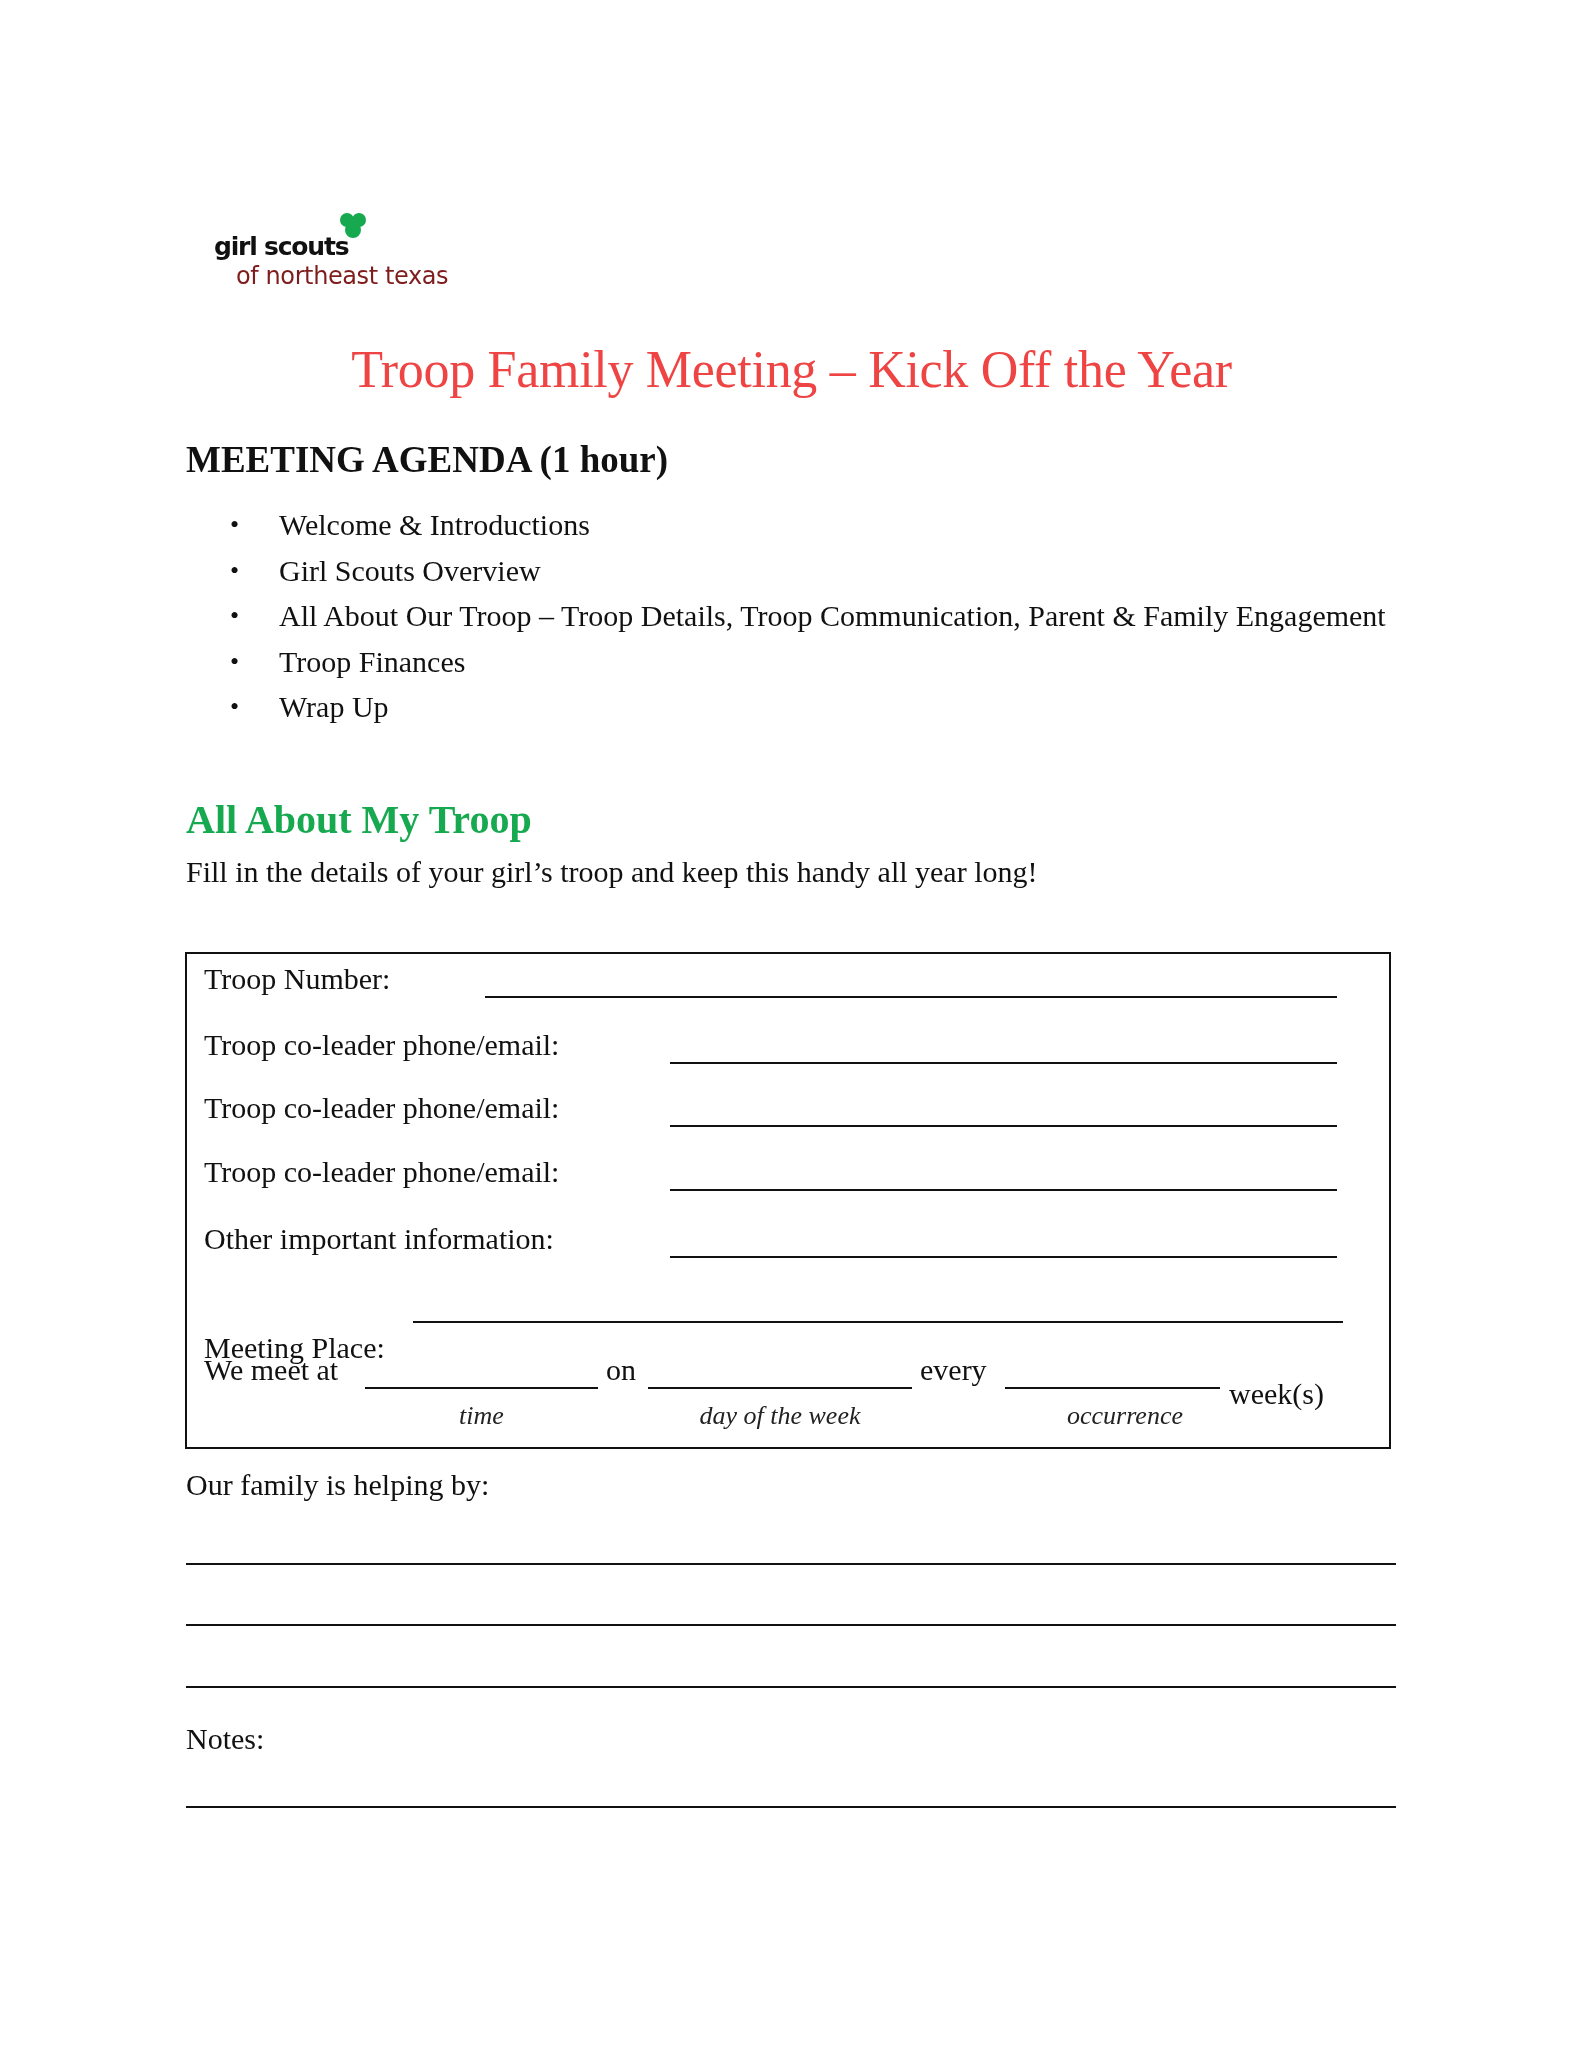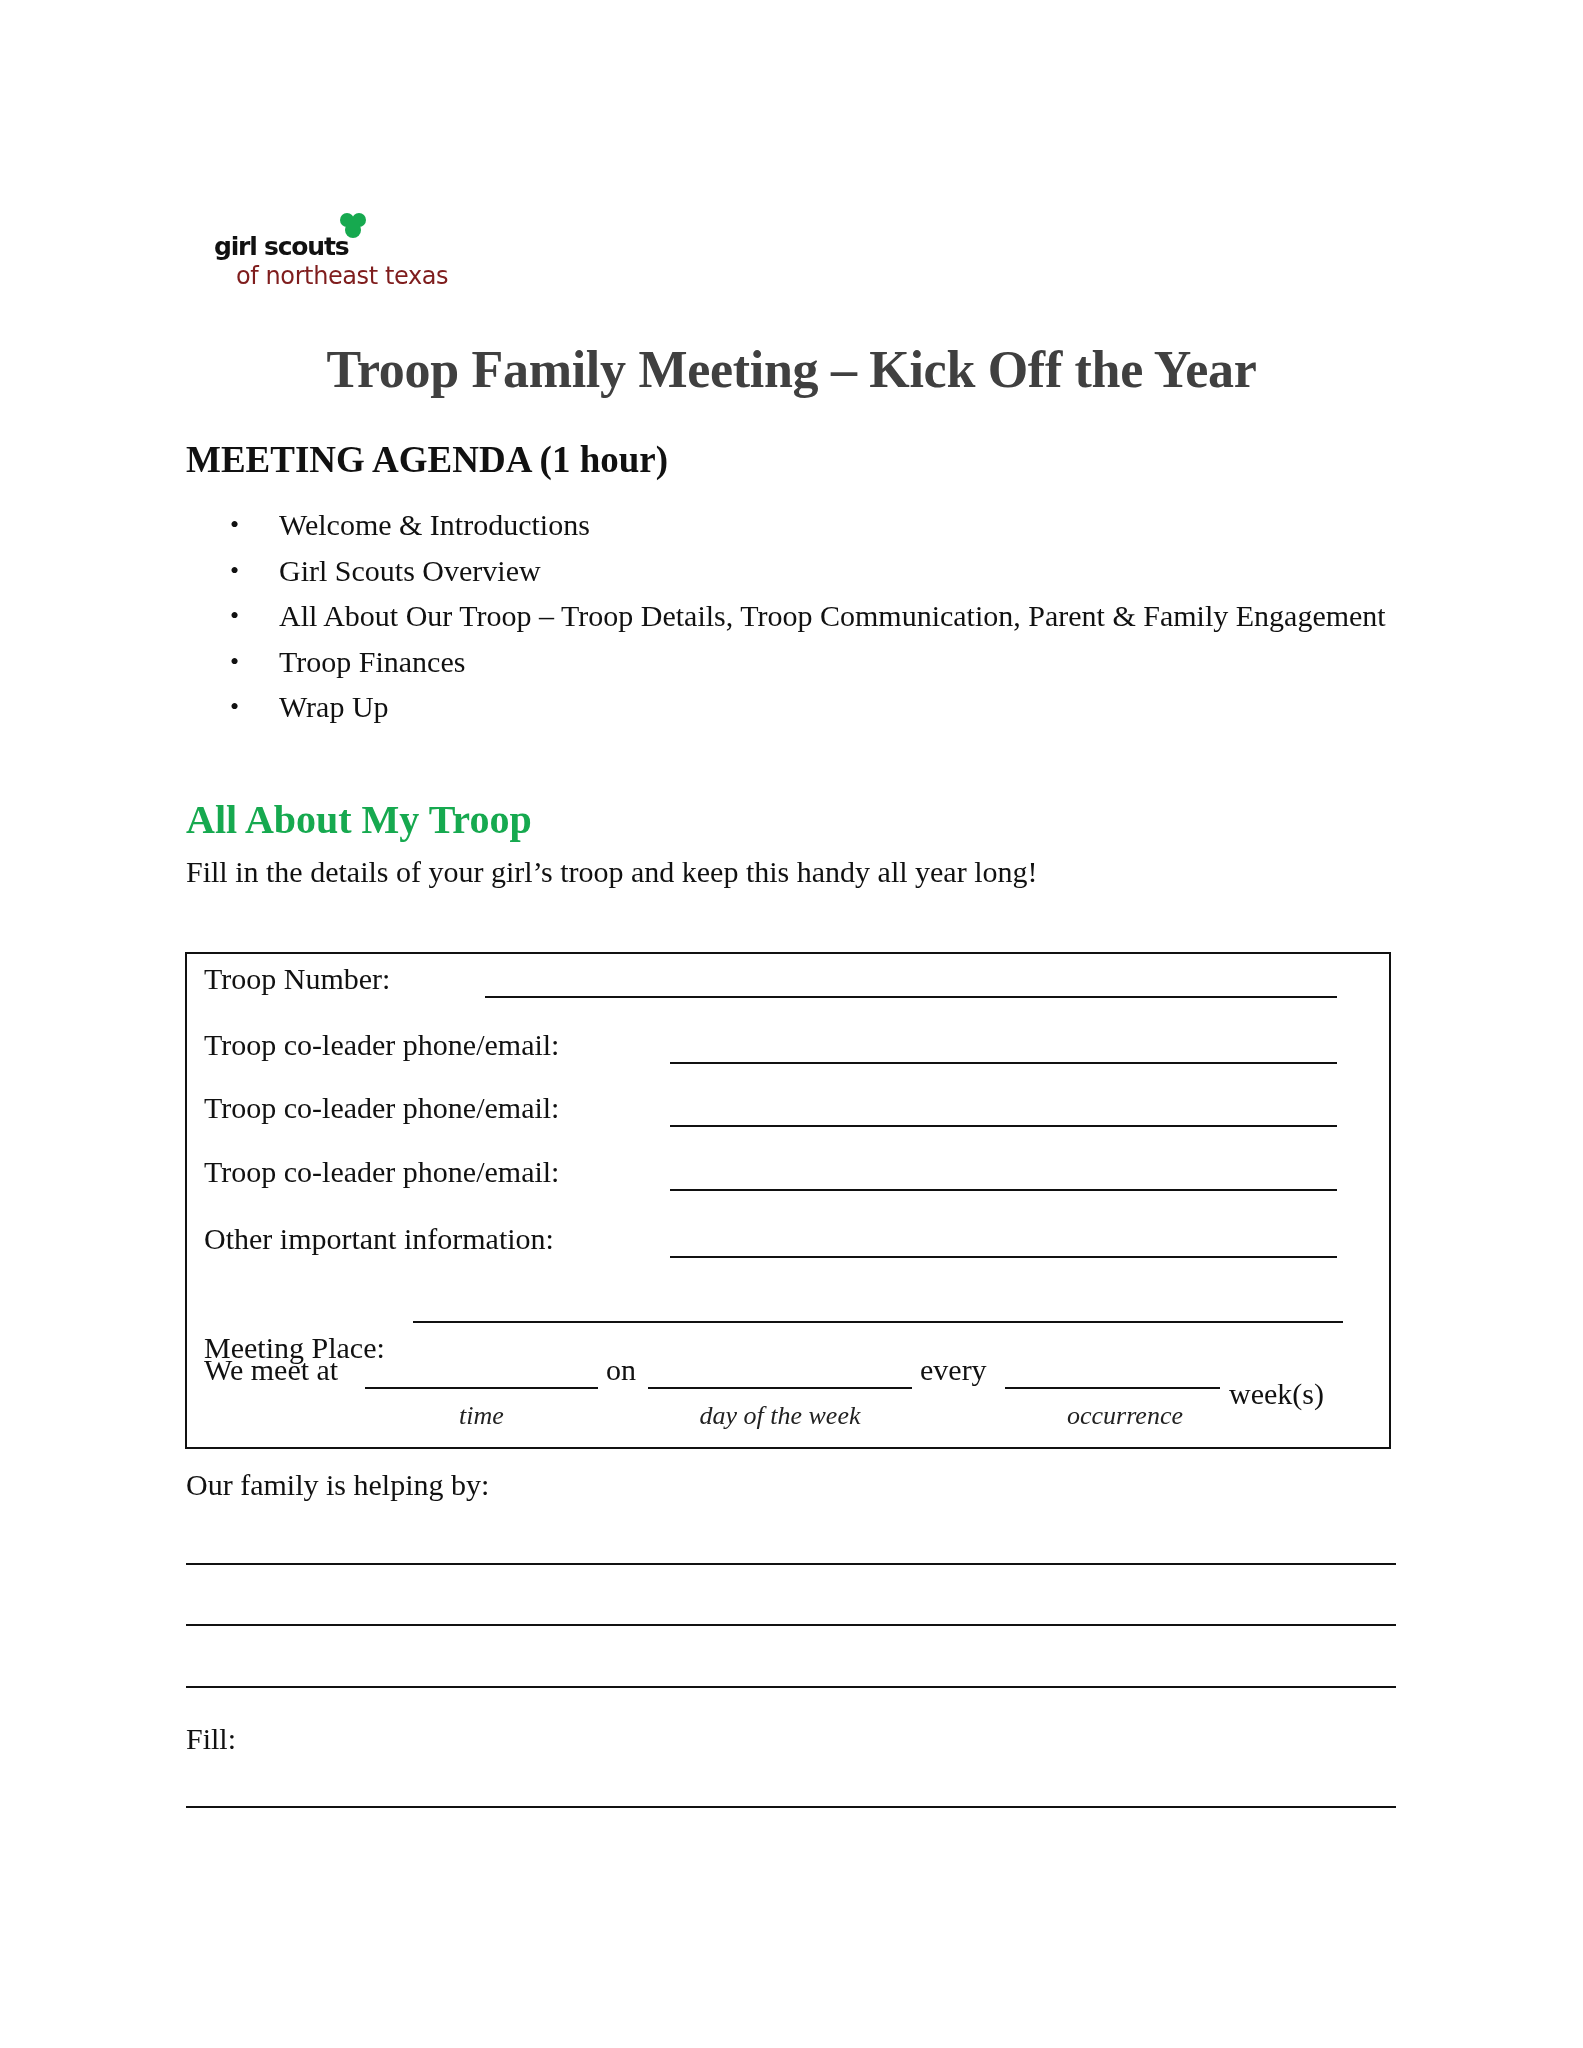--- a/index.html
+++ b/index.html
@@ -19,21 +19,21 @@
     .logo-sub {
       position: absolute; left: 22px; top: 52px;
       font-family: "DejaVu Sans", "Liberation Sans", sans-serif;
       font-size: 24px; letter-spacing: -0.4px; color: #7f1d1d; white-space: nowrap;
     }
     .trefoil { position: absolute; left: 124px; top: 0px; width: 30px; height: 30px; }
 
     
     .title {
       left: 0; width: 1583px; top: 340px; text-align: center;
-      font-size: 52px; font-weight: bold; color: #404040; letter-spacing: -0.3px;
+      font-size: 52px; font-weight: normal; color: #ef4444; letter-spacing: -0.3px;
     }
 
     .agenda-heading {
       left: 186px; top: 438px; font-size: 37px; font-weight: bold; color: #111;
     }
 
     .agenda-list {
       left: 186px; top: 502px; width: 1200px; margin: 0; padding: 0; list-style: none;
       font-size: 30px; line-height: 45.5px;
     }
@@ -123,14 +123,14 @@
 
 <div class="sublabel" style="left:365px; width:233px; top:1401px;">time</div>
 <div class="sublabel" style="left:648px; width:264px; top:1401px;">day of the week</div>
 <div class="sublabel" style="left:1005px; width:240px; top:1401px;">occurrence</div>
 
 <div class="abs plain-label" style="top:1468px;text-align:center;">Our family is helping by:</div>
 <div class="abs full-line" style="top:1563px;"></div>
 <div class="abs full-line" style="top:1624px;"></div>
 <div class="abs full-line" style="top:1686px;"></div>
 
-<div class="abs plain-label" style="top:1722px;">Fill:</div>
+<div class="abs plain-label" style="top:1722px;">Notes:</div>
 <div class="abs full-line" style="top:1806px;"></div>
 
 </body></html>

